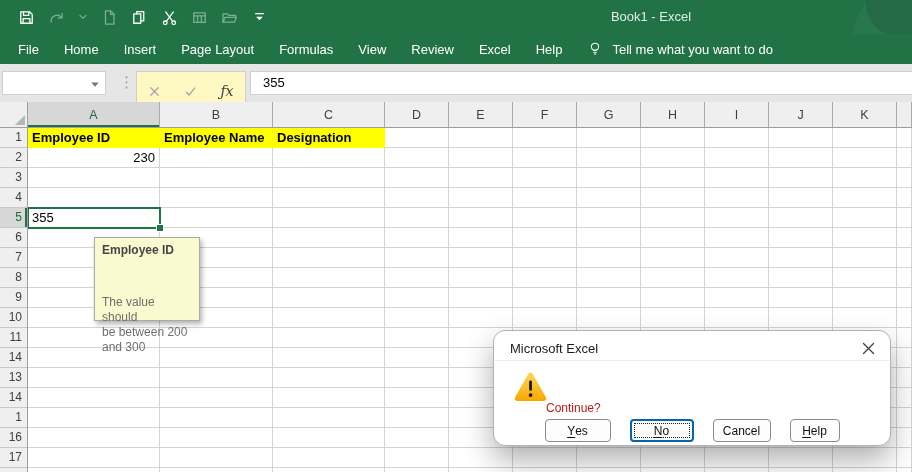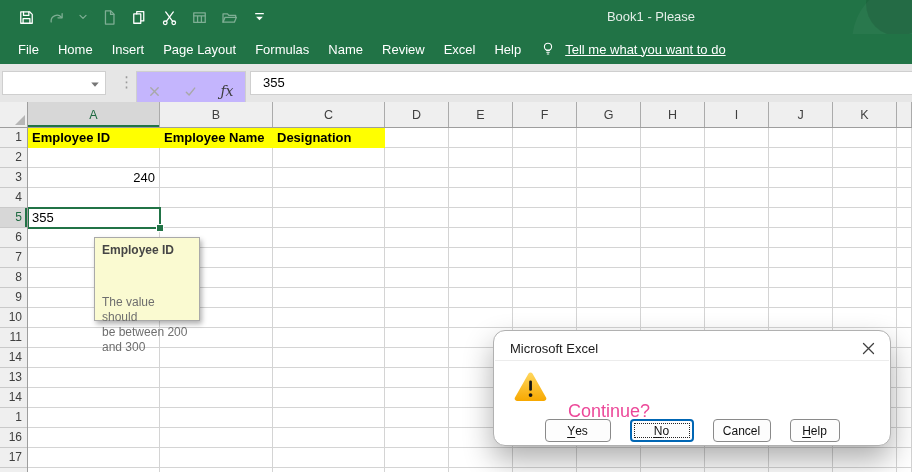--- a/index.html
+++ b/index.html
@@ -13,31 +13,31 @@
   .deco-circle-1 { position:absolute; right:-60px; top:-18px; width:120px; height:120px; border-radius:50%; background:rgba(255,255,255,.04); }
   .deco-circle-2 { position:absolute; right:-18px; top:-28px; width:64px; height:64px; border-radius:50%; background:rgba(0,0,0,.10); }
   .qat { position:absolute; left:18px; top:0; height:34px; display:flex; align-items:center; gap:13px; z-index:2; }
   .qicon { width:17px; height:17px; }
   .qicon.small { width:10px; height:10px; }
   .qicon.dim { opacity:.42; }
   .qicon * { stroke:#fff; fill:none; stroke-width:1.2; stroke-linecap:round; stroke-linejoin:round; }
   .qicon .fillw { fill:#fff; stroke:none; }
   .win-title { position:absolute; left:556px; top:0; width:190px; height:34px; line-height:34px; text-align:center; color:rgba(255,255,255,.88); font-size:13px; z-index:2; }
   
-  .tabbar { position:absolute; left:0; top:34px; right:0; height:30px; background:#217346; display:flex; align-items:center; padding-left:18px; gap:19px; color:#fff; font-size:13px; }
+  .tabbar { position:absolute; left:0; top:34px; right:0; height:30px; background:#217346; display:flex; align-items:center; padding-left:18px; gap:25px; color:#fff; font-size:13px; }
   .tab { white-space:nowrap; cursor:default; }
-  .tellme { display:flex; align-items:center; gap:9px;text-decoration:underline; }
+  .tellme { display:flex; align-items:center; gap:9px; }
   .bulb { width:16px; height:16px; }
   .bulb * { stroke:#fff; fill:none; stroke-width:1.1; stroke-linecap:round; }
   
   .fbar { position:absolute; left:0; top:64px; right:0; height:38px; background:#e6e6e6; }
   .namebox { position:absolute; left:2px; top:7px; width:104px; height:24px; background:#fff; border:1px solid #cfcfcf; box-sizing:border-box; }
   .nb-caret { position:absolute; right:5px; top:9px; width:10px; height:7px; }
   .fsep { position:absolute; left:119px; top:9px; color:#9a9a9a; font-size:15px; }
-  .fxgroup { position:absolute; left:136px; top:7px; width:110px; height:40px; background:#c4b5fd; border:1px solid #cfcfcf; box-sizing:border-box; display:flex; align-items:center; justify-content:space-around; }
+  .fxgroup { position:absolute; left:136px; top:7px; width:110px; height:40px; background:#fef9c3; border:1px solid #cfcfcf; box-sizing:border-box; display:flex; align-items:center; justify-content:space-around; }
   .fxicon { width:13px; height:13px; }
   .fxicon * { stroke:#a8a8a8; fill:none; stroke-width:1.5; stroke-linecap:round; stroke-linejoin:round; }
   .fxlbl { font-family:"DejaVu Serif",serif; font-style:italic; font-size:14px; color:#3c3c3c; line-height:1; }
   .formula-field { position:absolute; left:250px; top:7px; right:0; height:24px; box-sizing:border-box; background:#fff; border:1px solid #cfcfcf; border-right:none; font-size:13px; line-height:22px; padding-left:12px; color:#000; }
   
   .corner { position:absolute; left:0; top:102px; width:28px; height:26px; background:#efefef; border-right:1px solid #9e9e9e; border-bottom:1px solid #9e9e9e; box-sizing:border-box; }
   .corner-tri { position:absolute; right:2px; bottom:2px; width:0; height:0; border-left:10px solid transparent; border-bottom:10px solid #b6b6b6; }
   .colheads { position:absolute; left:28px; top:102px; right:0; height:26px; background:#efefef; border-bottom:1px solid #9e9e9e; box-sizing:border-box; overflow:hidden; }
   .colhead { position:absolute; top:0; height:25px; box-sizing:border-box; border-right:1px solid #ababab; display:flex; align-items:center; justify-content:center; font-size:12.5px; color:#3f3f3f; }
   .colhead.sel { background:#d7d7d7; color:#1e6a41; box-shadow:inset 0 -2px 0 #217346; }
@@ -58,21 +58,21 @@
   .tt-title { font-weight:bold; color:#454545; margin-bottom:1px; }
   .tt-body { color:#6e6e6e; line-height:15px; white-space:pre-line;margin-top:38px; }
   
   .dialog { position:absolute; left:493px; top:330px; width:398px; height:116px; box-sizing:border-box; background:#fff; border:1px solid #b1b1b1; border-radius:12px; box-shadow:0 14px 30px rgba(0,0,0,.32); z-index:10; }
   .dlg-title { position:absolute; left:16px; top:10px; font-size:13px; color:#1b1b1b; }
   .dlg-close { position:absolute; right:15px; top:11px; width:13px; height:13px; }
   .dlg-close * { stroke:#404040; fill:none; stroke-width:1.3; stroke-linecap:round; }
   .dlg-sep { position:absolute; left:1px; right:1px; top:29px; height:1px; background:#ececec; }
   .dlg-icon { position:absolute; left:19px; top:40px; width:35px; height:33px; }
   .dlg-msg { position:absolute; left:66px; top:45px; font-size:12.5px; color:#111; }
-  .dlg-q { position:absolute; left:74px; top:70px; font-size:18px; color:#ec4899; }
+  .dlg-q { position:absolute; left:52px; top:70px; font-size:12px; color:#b91c1c; }
   .dlg-btns { position:absolute; left:0; right:0; top:88px; display:flex; justify-content:center; gap:19px; }
   .dbtn { height:23px; box-sizing:border-box; background:#fdfdfd; border:1px solid #8a8a8a; border-radius:4px; font-size:12px; color:#111; display:flex; align-items:center; justify-content:center; font-family:inherit; padding:0; }
   .dbtn.focused { border:2px solid #0066b4; outline:1px dotted #222; outline-offset:-5px; }
   u { text-underline-offset:2px; }
 </style>
 </head>
 <body>
 
 <div class="titlebar">
   <div class="deco-circle-1"></div>
@@ -109,30 +109,30 @@
       </svg>
       <svg class="qicon dim" viewBox="0 0 16 16">
         <path d="M1.9 12.4V4.6h4.2l1.4 1.5h6.3v1.7"></path>
         <path d="M1.9 12.4l1.9-4.6h10.7l-1.9 4.6z"></path>
       </svg>
       <svg class="qicon" viewBox="0 0 16 16">
         <path d="M4.4 4.4h7.2"></path>
         <path class="fillw" d="M4.8 7.2h6.4L8 10.6z"></path>
       </svg>
     </div>
-  <div class="win-title">Book1 - Please</div>
+  <div class="win-title">Book1 - Excel</div>
 </div>
 
 <div class="tabbar">
   <span class="tab">File</span>
     <span class="tab">Home</span>
     <span class="tab">Insert</span>
     <span class="tab">Page Layout</span>
     <span class="tab">Formulas</span>
-    <span class="tab">Name</span>
+    <span class="tab">View</span>
     <span class="tab">Review</span>
     <span class="tab">Excel</span>
     <span class="tab">Help</span>
   <span class="tellme">
     <svg class="bulb" viewBox="0 0 16 16">
         <circle cx="8" cy="5.8" r="3.6"></circle>
         <path d="M6.6 9.3h2.8M6.8 11.2h2.4M7.3 13h1.4"></path>
       </svg>
     <span>Tell me what you want to do</span>
   </span>
@@ -203,21 +203,21 @@
     <div class="vline" style="left: 548px;"></div>
     <div class="vline" style="left: 612px;"></div>
     <div class="vline" style="left: 676px;"></div>
     <div class="vline" style="left: 740px;"></div>
     <div class="vline" style="left: 804px;"></div>
     <div class="vline" style="left: 868px;"></div>
     <div class="vline" style="left: 883px;"></div>
     <div class="cell hl" style="left: 0px; top: 0px; width: 132px; background: rgb(255, 255, 0);">Employee ID</div>
     <div class="cell hl" style="left: 132px; top: 0px; width: 113px; background: rgb(255, 255, 0);">Employee Name</div>
     <div class="cell hl" style="left: 245px; top: 0px; width: 112px; background: rgb(255, 255, 0);">Designation</div>
-    <div class="cell num" style="left: 0px; top: 40px; width: 132px;">240</div>
+    <div class="cell num" style="left: 0px; top: 20px; width: 132px;">230</div>
     <div class="active-cell" style="left: -1px; top: 79px; width: 134px; height: 22px;">355<div class="fill-handle"></div></div>
   </div>
 
 <div class="tooltip">
   <div class="tt-title">Employee ID</div>
   <div class="tt-body">The value should
 be between 200
 and 300</div>
 </div>
 

